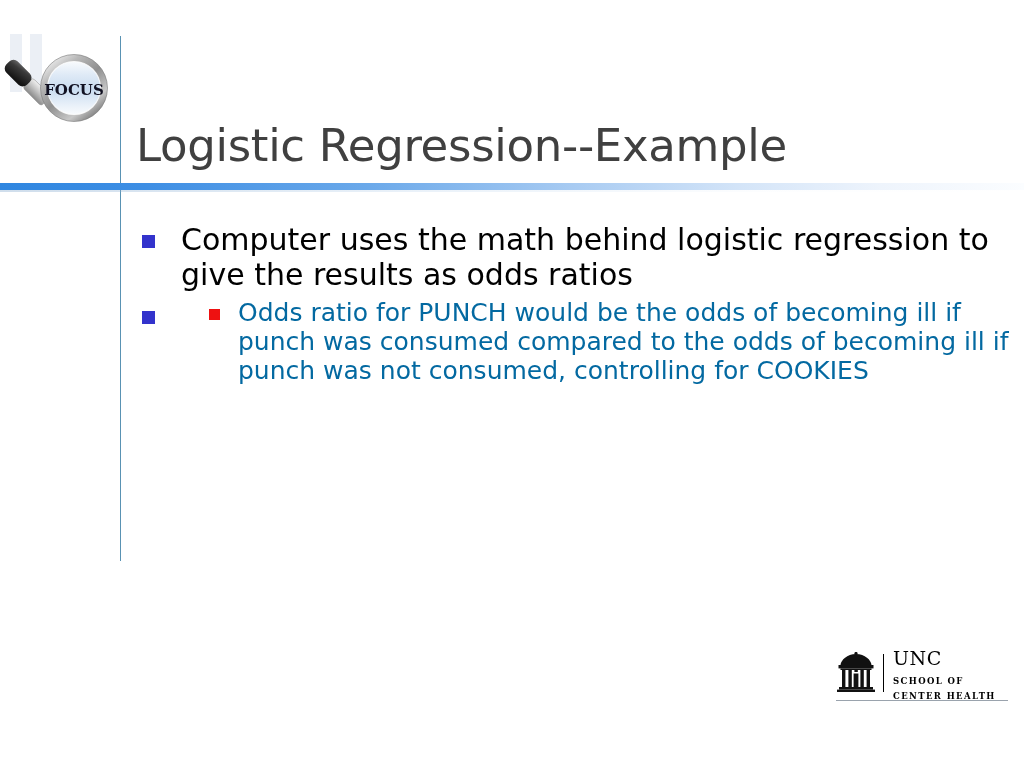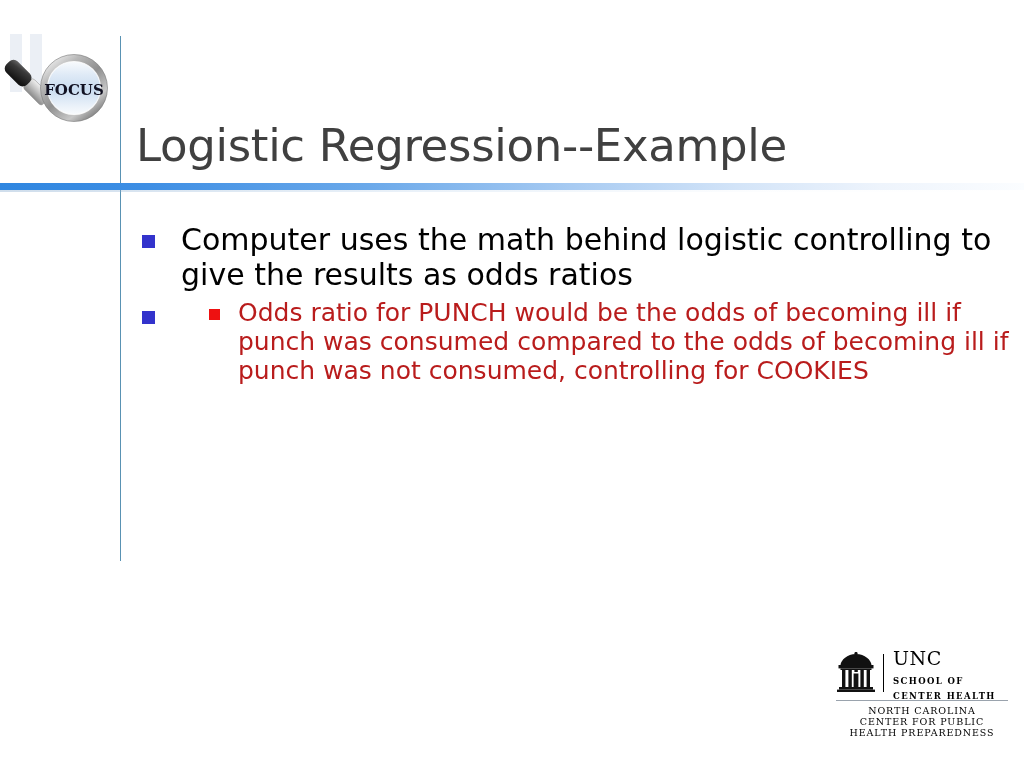--- a/index.html
+++ b/index.html
@@ -134,21 +134,21 @@
     list-style: none;
     margin: 6px 0 0 0;
     padding: 0;
   }
   li.b2 {
     position: relative;
     padding-left: 37px;
     font-size: 25px;
     line-height: 29px;
     margin-bottom: 2px;
-    color: #b91c1c;
+    color: #0369a1;
   }
   li.b2 > .mark {
     position: absolute;
     left: 8px;
     top: 11px;
     width: 11px;
     height: 11px;
     background: #ee1111;
   }
   li.b2 > .txt { display: block; }
@@ -276,21 +276,21 @@
 <div class="hrule-wrap">
   <div class="hrule"></div>
   <div class="hrule-shadow"></div>
 </div>
 
 <div class="content">
   <ul class="lvl1">
 
     <li class="b1">
       <span class="mark"></span>
-      <span class="txt">Computer uses the math behind logistic controlling to give the results as odds ratios</span>
+      <span class="txt">Computer uses the math behind logistic regression to give the results as odds ratios</span>
     </li>
 
     <li class="b1">
       <span class="mark"></span>
 
       <div class="sub-wrap">
         <ul class="lvl2">
           <li class="b2">
             <span class="mark"></span>
             <span class="txt">Odds ratio for PUNCH would be the odds of becoming ill if punch was consumed compared to the odds of becoming ill if punch was not consumed, controlling for COOKIES</span>
@@ -327,18 +327,13 @@
       </svg>
     </div>
     <div class="unc-divider"></div>
     <div class="unc-words">
       <div class="unc-big">UNC</div>
       <div class="unc-small">SCHOOL OF</div>
       <div class="unc-small">CENTER HEALTH</div>
     </div>
   </div>
   <div class="unc-sep"></div>
-  <div class="unc-bottom">
-    <div>NORTH CAROLINA</div>
-    <div>CENTER FOR PUBLIC</div>
-    <div>HEALTH PREPAREDNESS</div>
-  </div>
 </div>
 
 </body></html>

